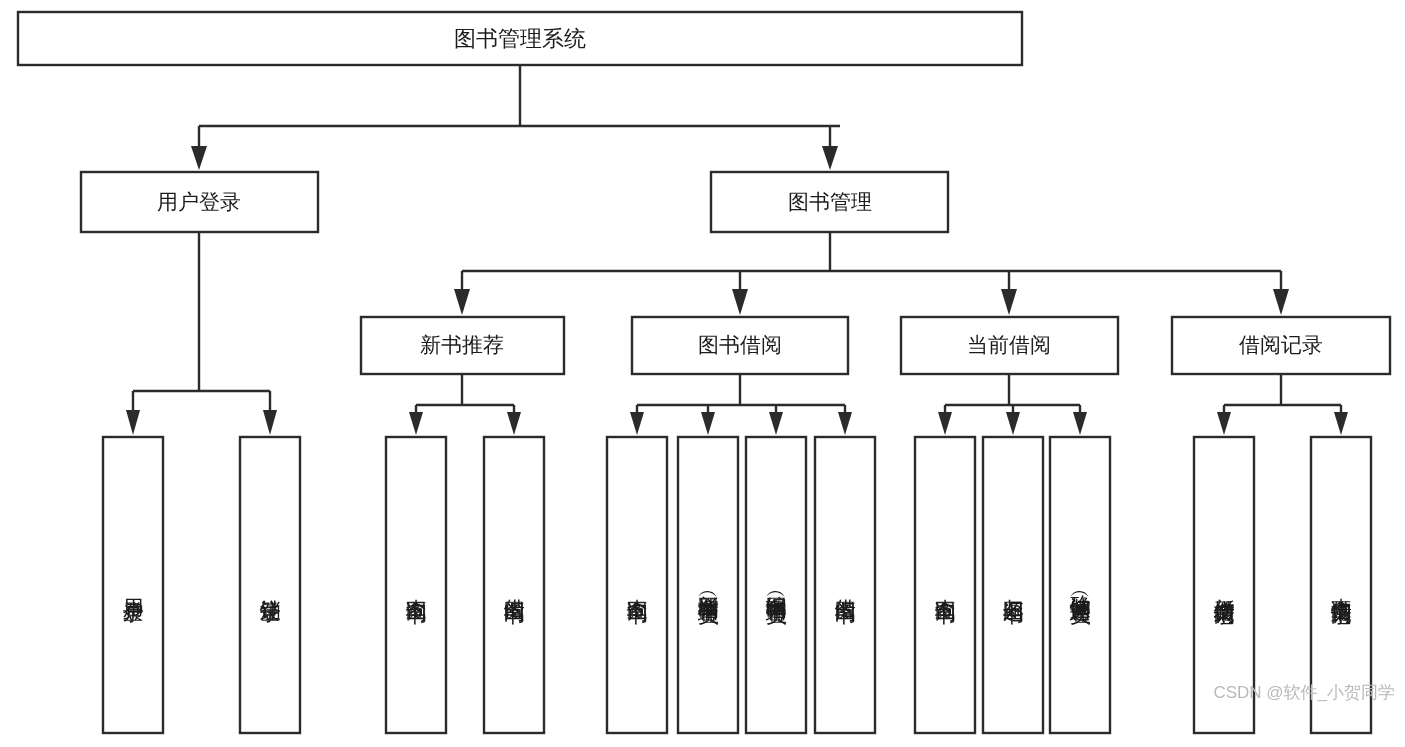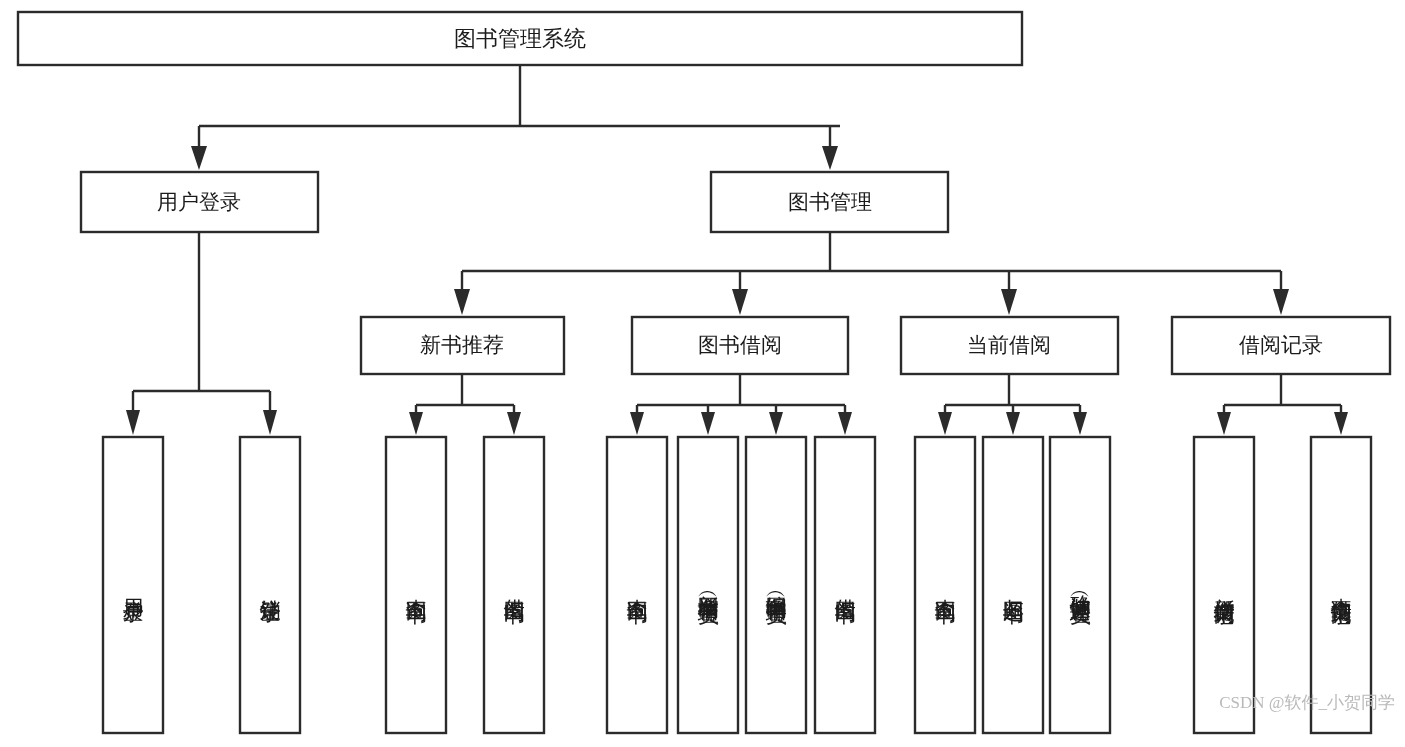--- a/index.html
+++ b/index.html
@@ -65,22 +65,22 @@
     align-items: center;
     justify-content: center;
     text-align: center;
     white-space: nowrap;
     pointer-events: none;
     user-select: none;
   }
   .watermark {
     position: absolute;
     right: 10px;
-    bottom: 10px;
-    font-family: Liberation Serif, serif;
+    bottom: 20px;
+    font-family: Liberation Sans, sans-serif;
     font-size: 17px;
     color: #b9b9b9;
     white-space: nowrap;
     user-select: none;
   }
 </style>
 </head>
 <body>
 
 <div id="diagram-root">

